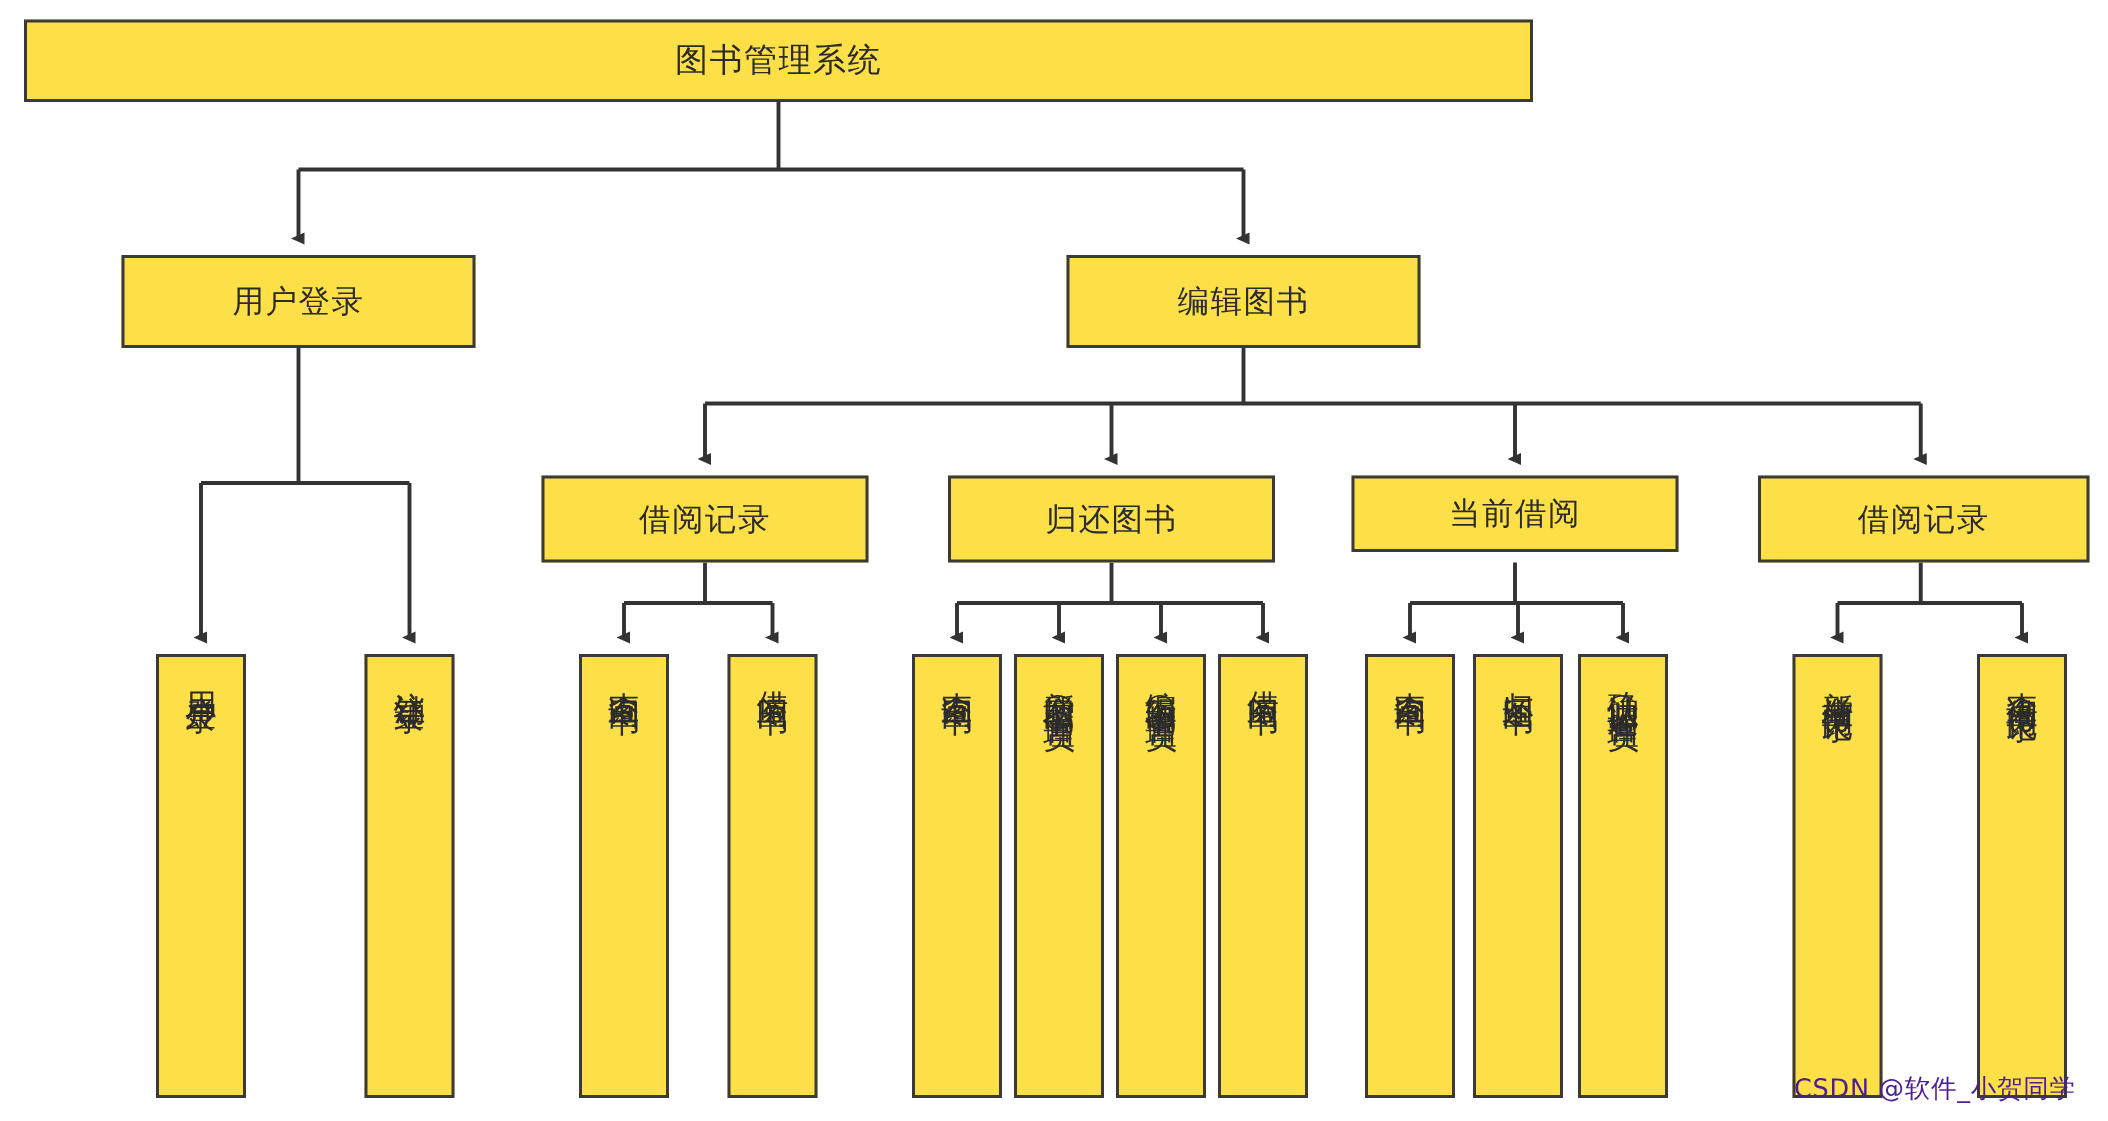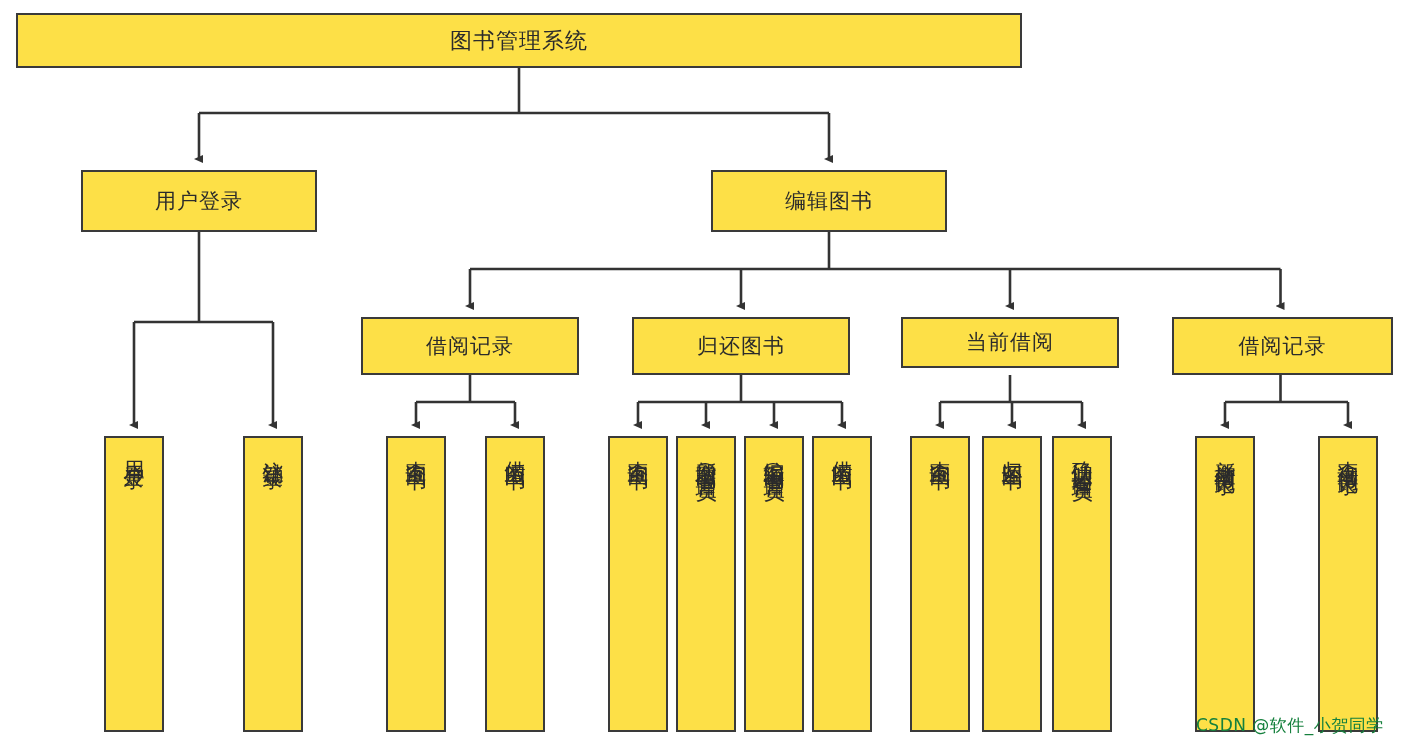--- a/index.html
+++ b/index.html
@@ -59,21 +59,21 @@
     writing-mode: vertical-rl;
     text-orientation: upright;
     font-size: 21px;
     letter-spacing: 3px;
     line-height: 1.05;
     white-space: nowrap;
   }
   .watermark {
     position: absolute;
     font-size: 17px;
-    color: #15803d;
+    color: #4c1d95;
     white-space: nowrap;
     z-index: 5;
     letter-spacing: 0.5px;
     text-align: center;
   }
 </style>
 </head>
 <body>
 
 <div id="canvas">

